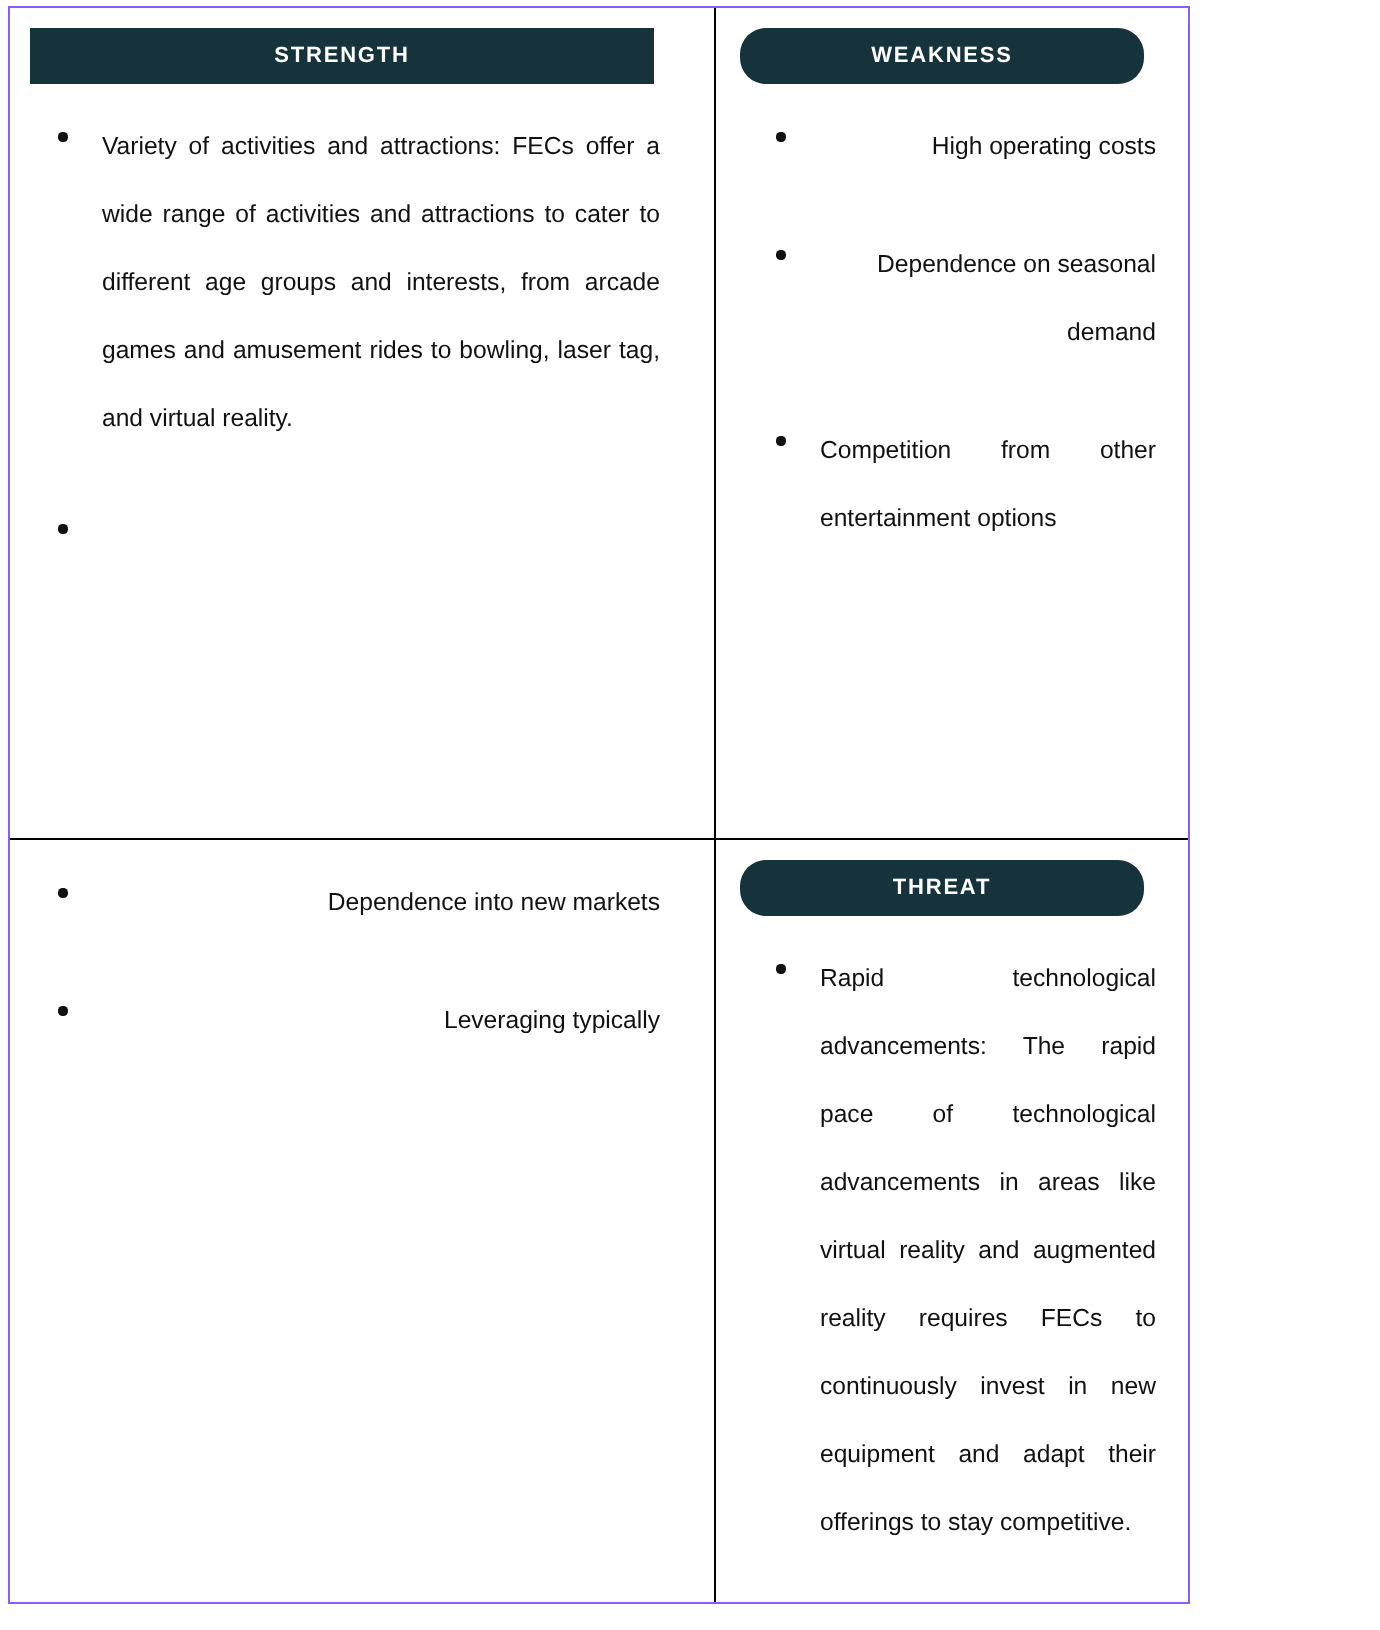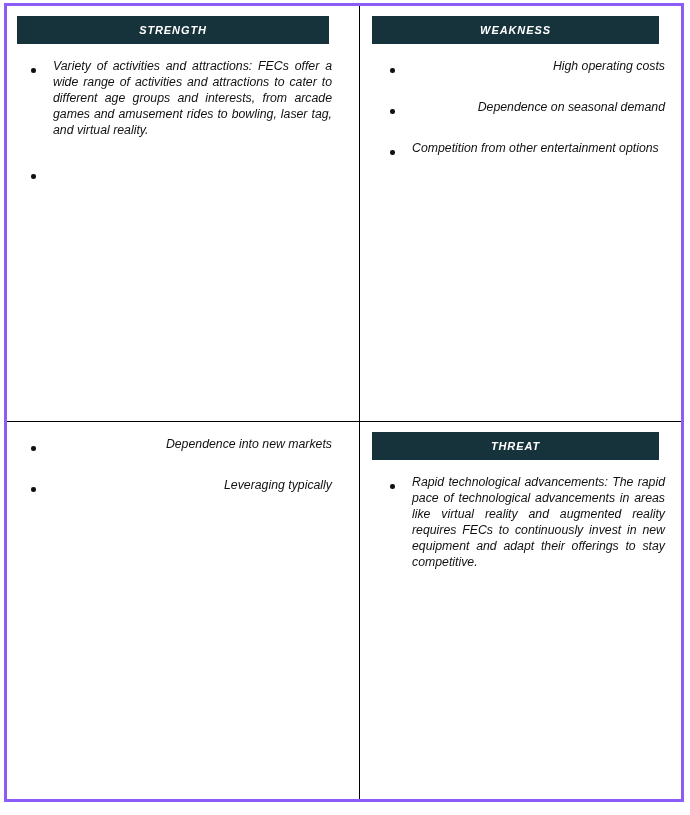--- a/index.html
+++ b/index.html
@@ -11,28 +11,27 @@
     width: 690px;
     height: 815px;
     font-family: "Liberation Sans", sans-serif;
     -webkit-font-smoothing: antialiased;
   }
 
   #swot-frame {
     position: absolute;
     left: 4px;
     top: 3px;
-    width: 680px;
+    width: 591px;
     height: 799px;
     box-sizing: border-box;
-    border: 3px solid #8b5cf6;
+    border: 1px solid #8b5cf6;
     display: grid;
     grid-template-columns: 353px 1fr;
     grid-template-rows: 416px 1fr;
-    font-style: italic;
   }
 
   .quadrant {
     box-sizing: border-box;
     position: relative;
     overflow: hidden;
     background: #ffffff;
   }
   .q-strength    { border-right: 1px solid #000; border-bottom: 1px solid #000; }
   .q-weakness    { border-bottom: 1px solid #000; }
@@ -48,38 +47,39 @@
     font-weight: bold;
     letter-spacing: 0.9px;
     display: flex;
     align-items: center;
     justify-content: center;
     text-align: center;
   }
   .q-weakness .q-header,
   .q-threat .q-header {
     margin: 10px 22px 0 12px;
+    border-radius: 13px;
   }
 
   .bullet-list {
     margin: 0;
     padding: 0;
     list-style: none;
   }
   .q-strength .bullet-list,
   .q-opportunity .bullet-list { margin: 14px 27px 0 24px; }
   .q-weakness .bullet-list,
   .q-threat   .bullet-list { margin: 14px 16px 0 30px; }
 
   .bullet-item {
     position: relative;
     padding-left: 22px;
     margin-bottom: 26px;
     font-size: 12.3px;
-    line-height: 16px;
+    line-height: 34px;
     color: #111111;
     text-align: justify;
     text-justify: inter-word;
   }
   .bullet-item:last-child { margin-bottom: 0; }
 
   .bullet-item.short {
     text-align: right;
     margin-bottom: 25px;
   }

